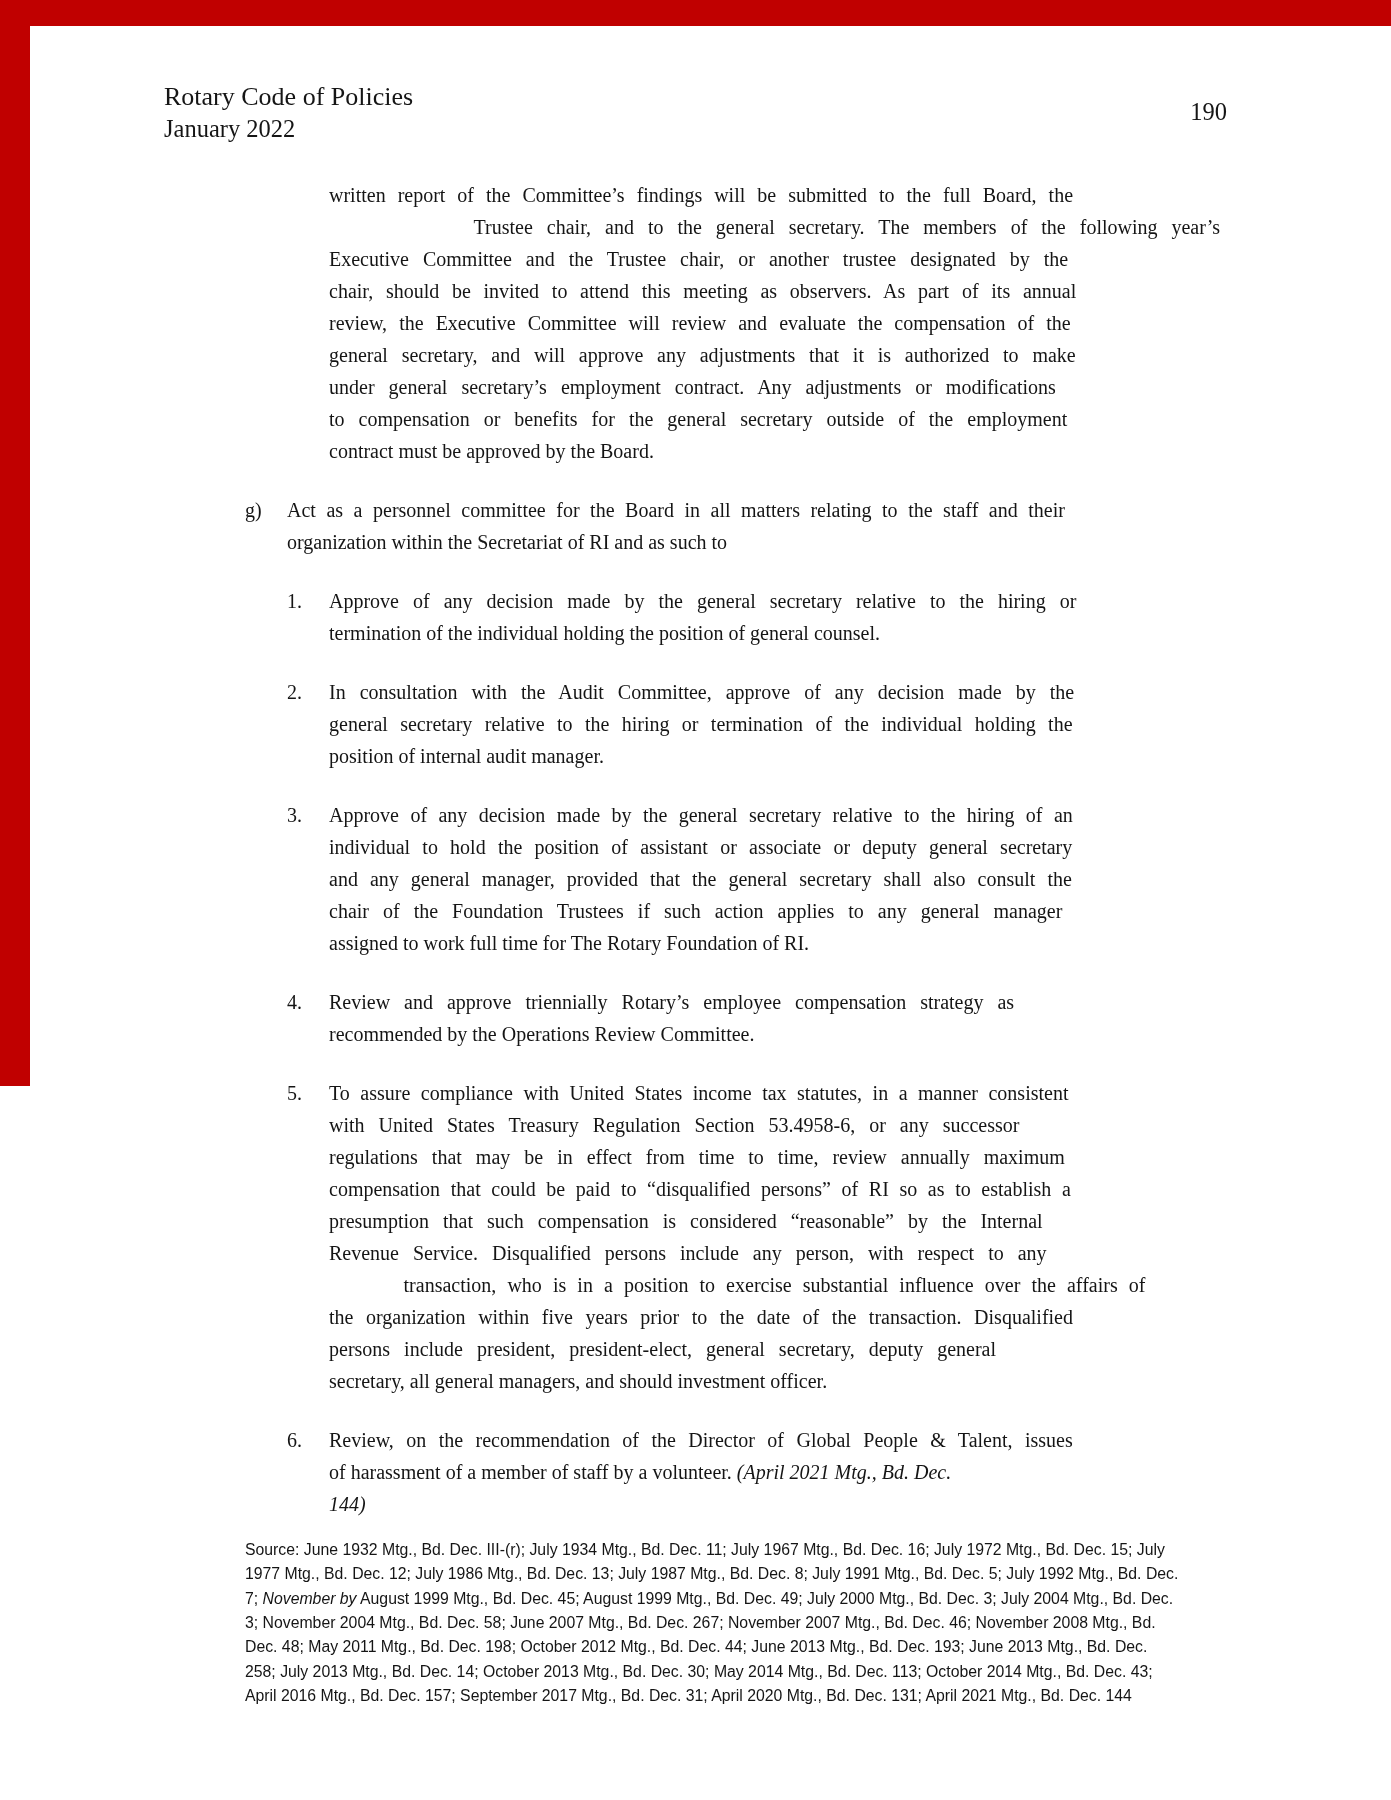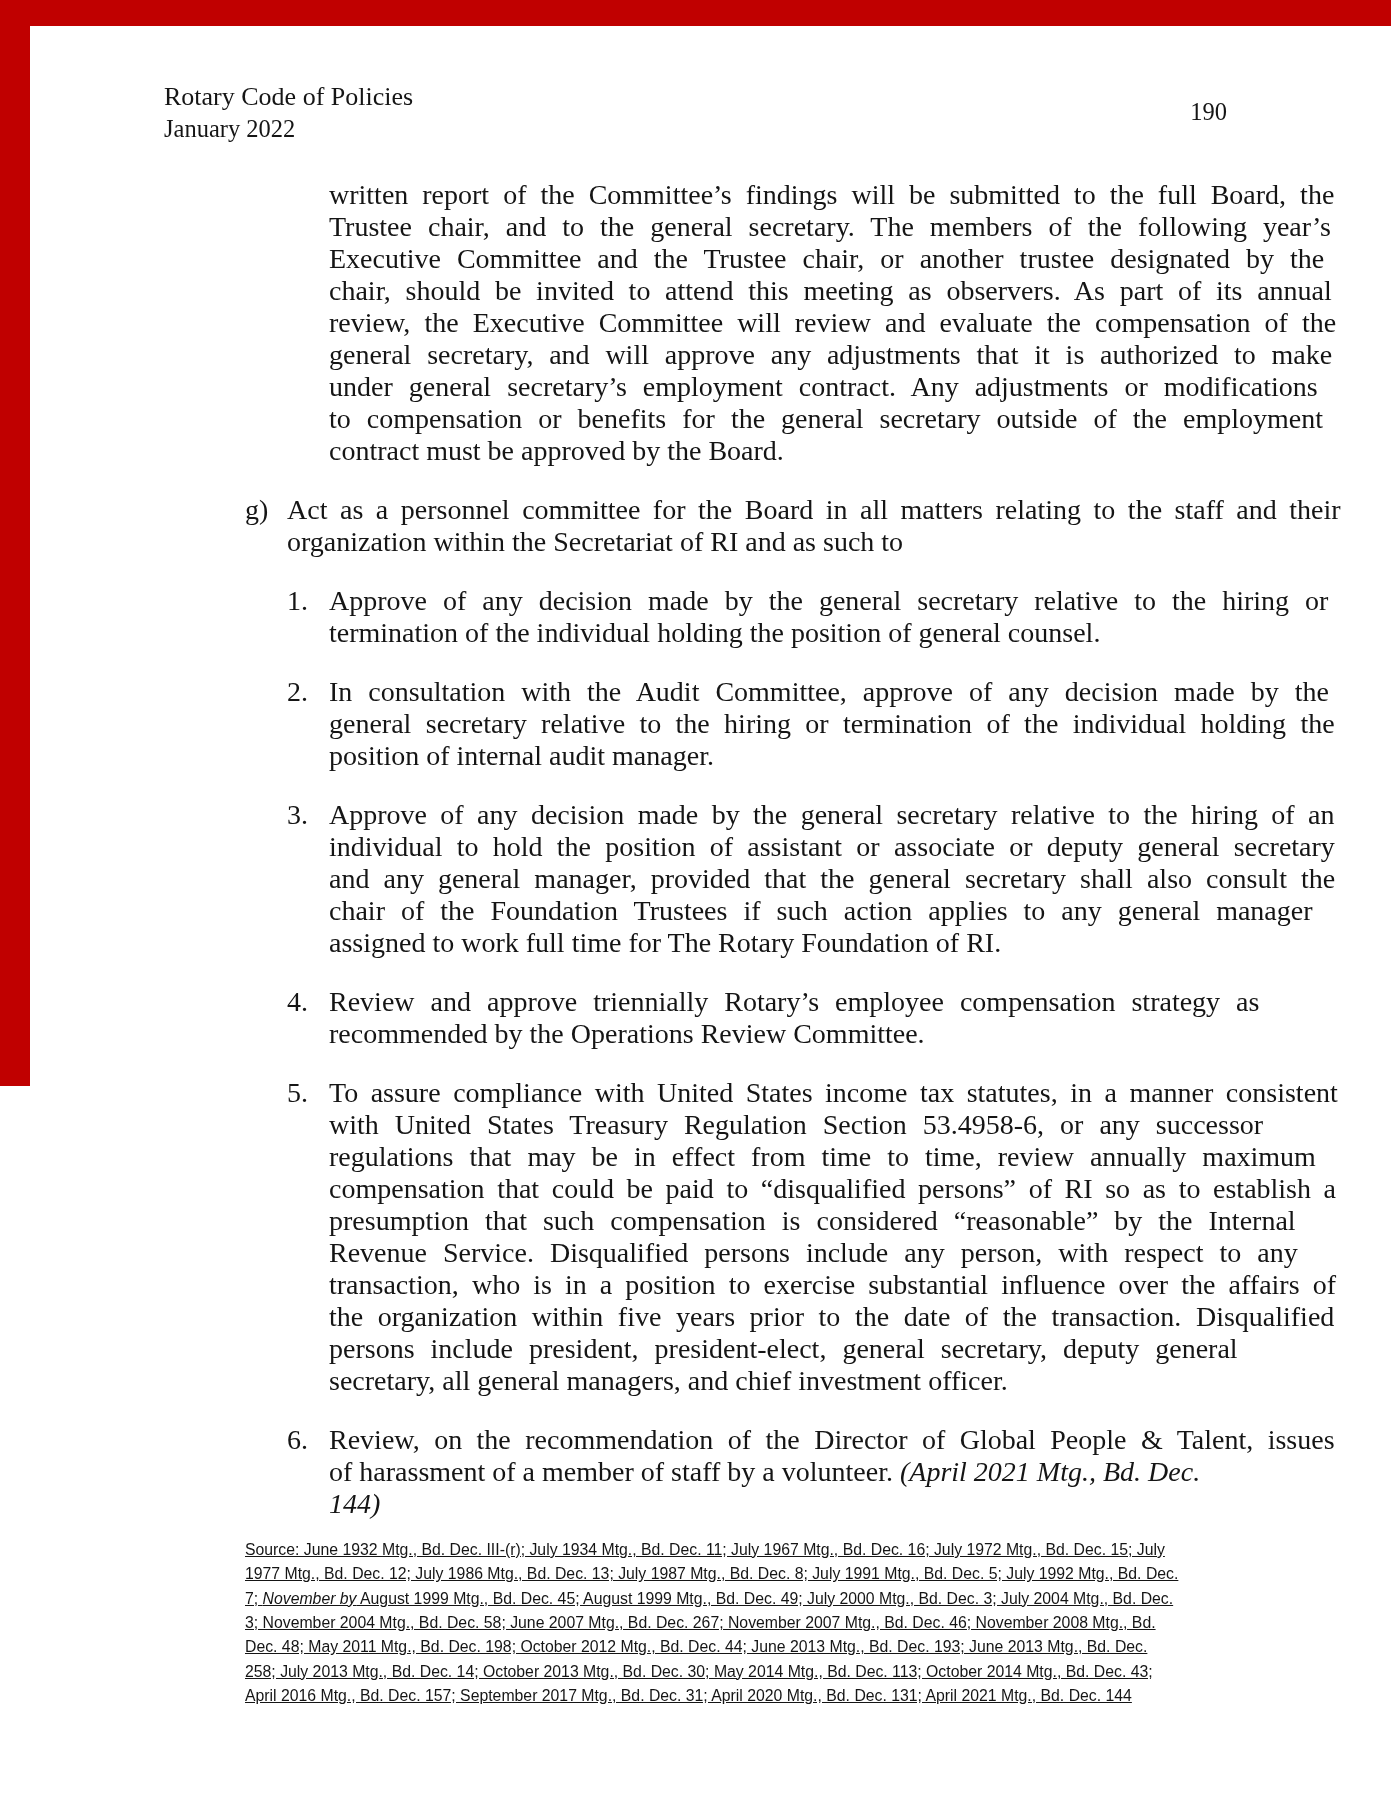--- a/index.html
+++ b/index.html
@@ -7,38 +7,38 @@
     position:relative; width:1391px; height:1800px; background:#ffffff;
     font-family:"Liberation Serif", serif; color:#151515; overflow:hidden;
   }
   .redbar-top { position:absolute; left:0; top:0; width:1391px; height:26px; }
   .redbar-left { position:absolute; left:0; top:0; width:30px; height:1086px; }
 
   .hdr-title { position:absolute; left:164px; top:81px; font-size:26px; line-height:32px; white-space:nowrap; }
   .hdr-date  { position:absolute; left:164px; top:113px; font-size:24.5px; line-height:32px; white-space:nowrap; }
   .hdr-page  { position:absolute; left:1100px; top:96px; width:127px; text-align:right; font-size:24.5px; line-height:32px; }
 
-  .block { position:absolute; font-size:28px; line-height:32px; }
+  .block { position:absolute; font-size:20px; line-height:32px; }
   .jline { display:block; white-space:nowrap; }
   .marker { position:absolute; left:-42px; top:0; width:42px; white-space:nowrap; }
 
   .b-p1 { left:329px; top:179px;  width:891px; }
   .b-g  { left:287px; top:494px;  width:933px; }
   .b-i1 { left:329px; top:585px;  width:891px; }
   .b-i2 { left:329px; top:676px;  width:891px; }
   .b-i3 { left:329px; top:799px;  width:891px; }
   .b-i4 { left:329px; top:986px;  width:891px; }
   .b-i5 { left:329px; top:1077px; width:891px; }
   .b-i6 { left:329px; top:1424px; width:891px; }
 
   .b-src {
     position:absolute; left:245px; top:1538px; width:1010px;
     font-family:"Liberation Sans", sans-serif; font-size:15.8px; line-height:24.33px;
   }
-  .b-src .jline { white-space:nowrap;text-decoration:underline; }
+  .b-src .jline { white-space:nowrap; }
   i { font-style:italic; }
 </style>
 </head>
 <body>
 
 <div class="page">
 
   <div class="redbar-top" style="background: rgb(192, 0, 0);"></div>
   <div class="redbar-left" style="background: rgb(192, 0, 0);"></div>
 
@@ -96,21 +96,21 @@
     <span class="marker">5.</span>
     <div class="jline fit" style="word-spacing: 5.50391px;"><span>To assure compliance with United States income tax statutes, in a manner consistent</span></div>
     <div class="jline fit" style="word-spacing: 9px;"><span>with United States Treasury Regulation Section 53.4958-6, or any successor</span></div>
     <div class="jline fit" style="word-spacing: 9px;"><span>regulations that may be in effect from time to time, review annually maximum</span></div>
     <div class="jline fit" style="word-spacing: 5.61384px;"><span>compensation that could be paid to “disqualified persons” of RI so as to establish a</span></div>
     <div class="jline fit" style="word-spacing: 9px;"><span>presumption that such compensation is considered “reasonable” by the Internal</span></div>
     <div class="jline fit" style="word-spacing: 9px;"><span>Revenue Service.  Disqualified persons include any person, with respect to any</span></div>
     <div class="jline fit" style="word-spacing: 6.08413px; text-align: center;"><span>transaction, who is in a position to exercise substantial influence over the affairs of</span></div>
     <div class="jline fit" style="word-spacing: 7.55599px;"><span>the organization within five years prior to the date of the transaction.  Disqualified</span></div>
     <div class="jline fit" style="word-spacing: 9px;"><span>persons include president, president-elect, general secretary, deputy general</span></div>
-    <div class="jline"><span>secretary, all general managers, and chief investment officer.</span></div>
+    <div class="jline"><span>secretary, all general managers, and should investment officer.</span></div>
   </div>
 
   <div class="block b-i6">
     <span class="marker">6.</span>
     <div class="jline fit" style="word-spacing: 7.43099px;"><span>Review, on the recommendation of the Director of Global People &amp; Talent, issues</span></div>
     <div class="jline"><span>of harassment of a member of staff by a volunteer.  </span><i>(April 2021 Mtg., Bd. Dec.</i></div>
     <div class="jline"><i>144)</i></div>
   </div>
 
   <div class="b-src">

